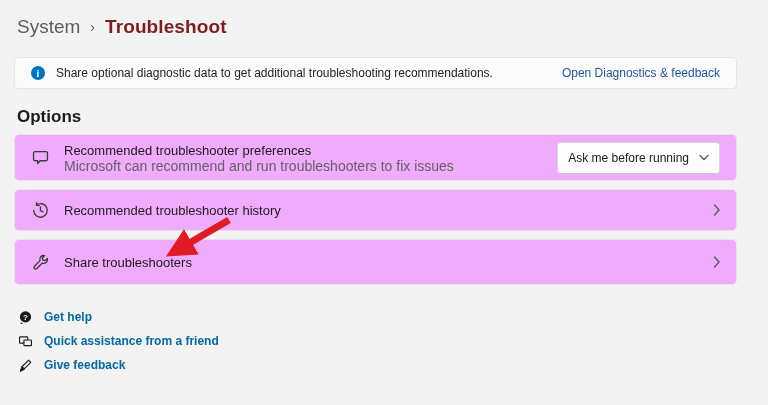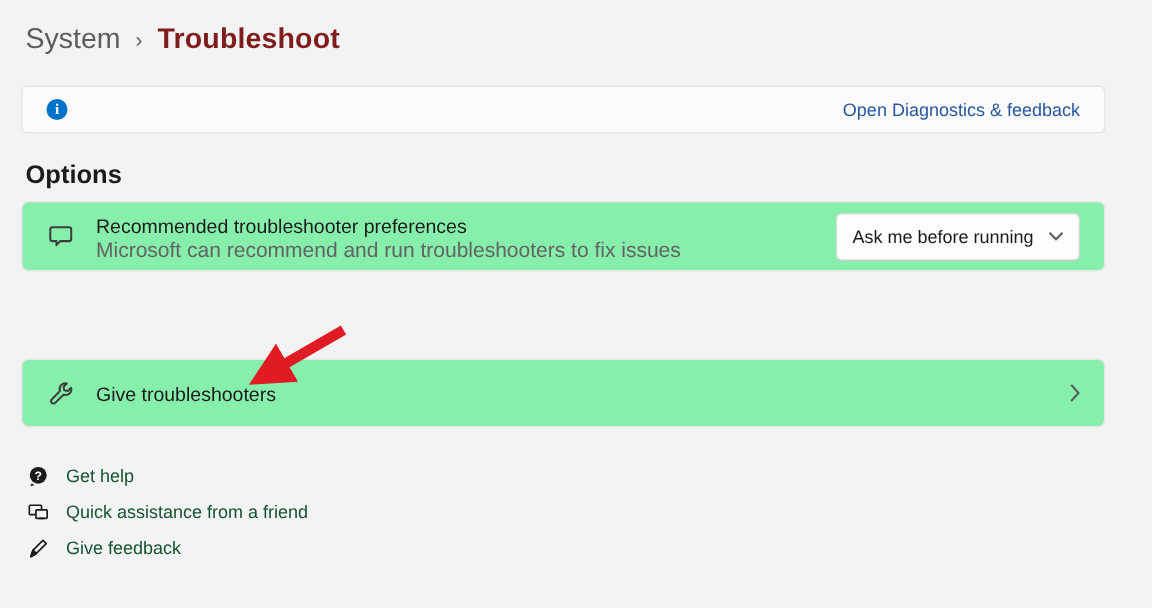--- a/index.html
+++ b/index.html
@@ -40,21 +40,21 @@
     text-decoration: none; cursor: pointer;
   }
 
   
   .options-header {
     position: absolute; left: 17px; top: 107px;
     font-size: 17px; font-weight: 700; color: #1b1b1b;
   }
   .card {
     position: absolute; left: 14px; width: 723px;
-    background: #86efac; border: 1px solid #e6e6e6; border-radius: 5px;
+    background: #f0abfc; border: 1px solid #e6e6e6; border-radius: 5px;
     display: flex; align-items: center; padding: 0 16px;
   }
   .card-1 { top: 134px; height: 47px; }
   .card-2 { top: 189px; height: 42px; cursor: pointer; }
   .card-3 { top: 239px; height: 46px; cursor: pointer; }
   .card-icon { width: 19px; height: 19px; flex: 0 0 19px; color: #3d3d3d; margin-right: 14px; }
   .card-icon svg { display: block; width: 100%; height: 100%; }
   .card-title { font-size: 13px; color: #1b1b1b; line-height: 15px; }
   .card-subtitle { font-size: 14px; color: #636363; margin-top: 2px; line-height: 12px; }
 
@@ -69,38 +69,39 @@
   .chev-right svg, .chev-down svg { display: block; width: 100%; height: 100%; }
 
   
   .footer-link {
     position: absolute; left: 18px; height: 18px;
     display: flex; align-items: center; gap: 11px; cursor: pointer;
   }
   .fl-1 { top: 308px; } .fl-2 { top: 332px; } .fl-3 { top: 356px; }
   .footer-icon { width: 15px; height: 15px; color: #1b1b1b; }
   .footer-icon svg { display: block; width: 100%; height: 100%; }
-  .footer-label { font-size: 12px; color: #14532d; }
+  .footer-label { font-size: 12px; color: #0369a1; font-weight: bold; }
 
   
   .annotation-arrow { position: absolute; left: 150px; top: 210px; width: 100px; height: 58px; pointer-events: none; }
 </style>
 </head>
 <body>
 
 <div class="page">
 
   <div class="breadcrumb">
     <span class="crumb-parent">System</span>
     <span class="crumb-sep">›</span>
     <span class="crumb-current">Troubleshoot</span>
   </div>
 
   <div class="banner">
     <span class="info-badge">i</span>
+    <span class="banner-text">Share optional diagnostic data to get additional troubleshooting recommendations.</span>
     <a class="banner-link">Open Diagnostics &amp; feedback</a>
   </div>
 
   <div class="options-header">Options</div>
 
   <div class="card card-1">
     <span class="card-icon">
       <svg viewBox="0 0 24 24" fill="none" stroke="currentColor" stroke-width="1.7" stroke-linejoin="round" stroke-linecap="round">
         <path d="M5 4.5h14c1 0 1.8.8 1.8 1.8v8c0 1-.8 1.8-1.8 1.8h-7.5l-3.1 3.4v-3.4H5c-1 0-1.8-.8-1.8-1.8v-8c0-1 .8-1.8 1.8-1.8z"></path>
       </svg>
@@ -112,28 +113,43 @@
     <div class="dropdown">
       <span>Ask me before running</span>
       <span class="chev-down">
         <svg viewBox="0 0 10 7" fill="none" stroke="currentColor" stroke-width="1.4" stroke-linecap="round">
           <polyline points="1,1.5 5,5.5 9,1.5"></polyline>
         </svg>
       </span>
     </div>
   </div>
 
+  <div class="card card-2">
+    <span class="card-icon">
+      <svg viewBox="0 0 24 24" fill="none" stroke="currentColor" stroke-width="1.7" stroke-linecap="round" stroke-linejoin="round">
+        <path d="M6.8 5A8.6 8.6 0 1 1 3.4 12"></path>
+        <polyline points="7.3,1.8 6.8,5.2 10.2,5.7"></polyline>
+        <polyline points="12,7.5 12,12.3 15.2,13.8"></polyline>
+      </svg>
+    </span>
+    <div class="card-title">Recommended troubleshooter history</div>
+    <span class="chev-right">
+      <svg viewBox="0 0 7 12" fill="none" stroke="currentColor" stroke-width="1.4" stroke-linecap="round" stroke-linejoin="round">
+        <polyline points="1.5,1 6,6 1.5,11"></polyline>
+      </svg>
+    </span>
+  </div>
 
   <div class="card card-3">
     <span class="card-icon">
       <svg viewBox="0 0 24 24" fill="none" stroke="currentColor" stroke-width="1.7" stroke-linecap="round" stroke-linejoin="round">
         <path d="M20.7 7a4.7 4.7 0 0 1-6.2 5.7l-7.2 7a2 2 0 0 1-2.9-2.9l7-7.2A4.7 4.7 0 0 1 17.1 3.4l-2.7 2.7.5 3 3 .5 2.8-2.6z"></path>
       </svg>
     </span>
-    <div class="card-title">Give troubleshooters</div>
+    <div class="card-title">Share troubleshooters</div>
     <span class="chev-right">
       <svg viewBox="0 0 7 12" fill="none" stroke="currentColor" stroke-width="1.4" stroke-linecap="round" stroke-linejoin="round">
         <polyline points="1.5,1 6,6 1.5,11"></polyline>
       </svg>
     </span>
   </div>
 
   <svg class="annotation-arrow" viewBox="0 0 100 58">
     <defs>
       <marker id="ah" markerWidth="4.2" markerHeight="4.2" refX="3.2" refY="2.1" orient="auto">

